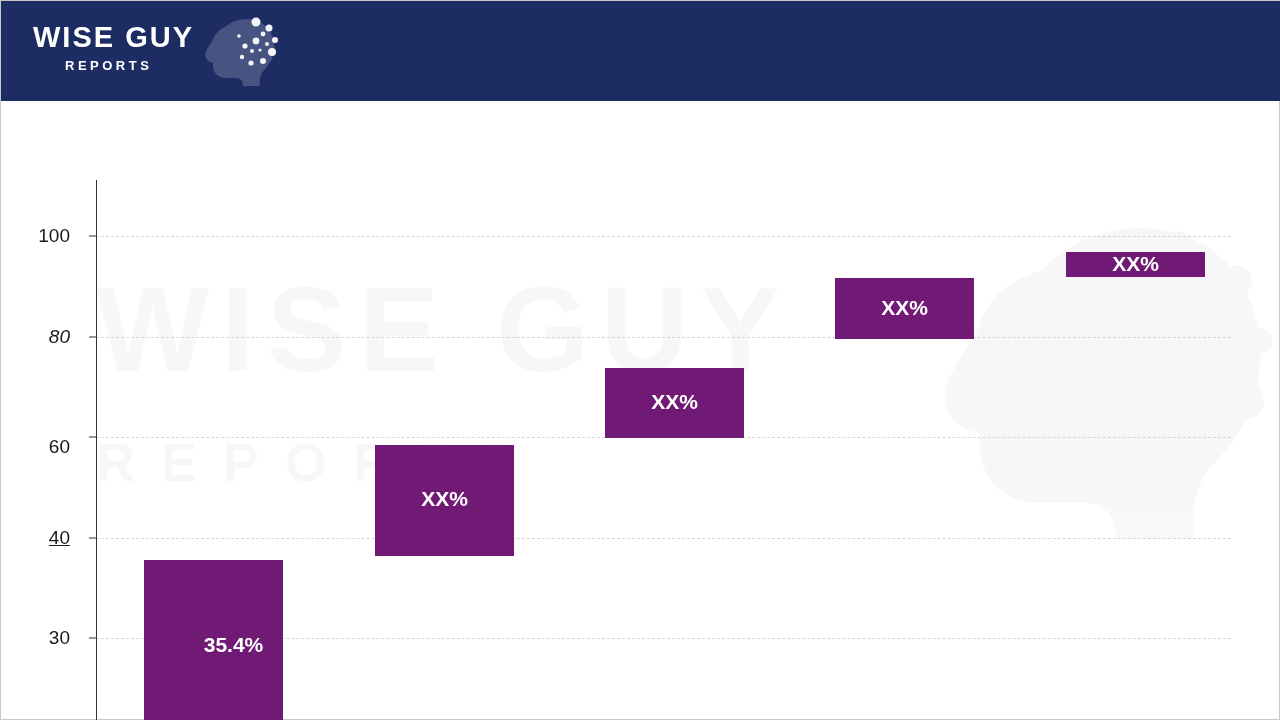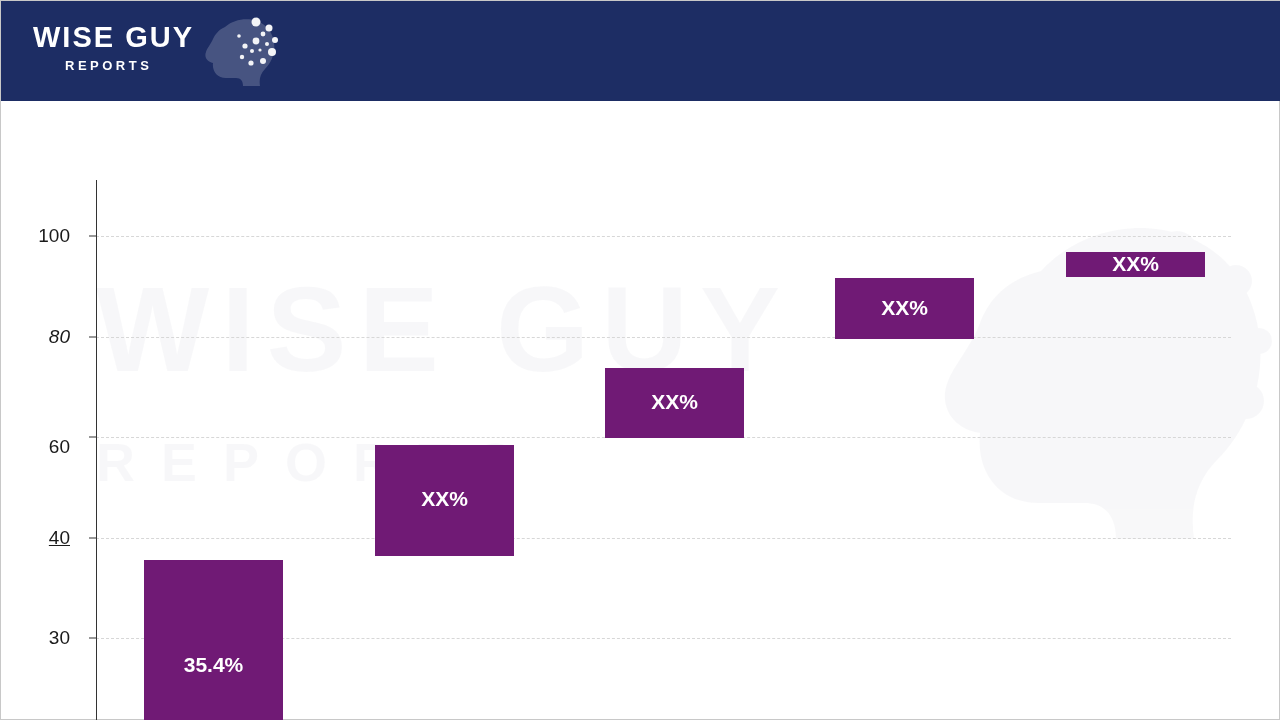--- a/index.html
+++ b/index.html
@@ -196,21 +196,21 @@
       <div class="ytick" style="top:150.6px;font-style:italic;">80</div>
       <div class="ytick" style="top:50px;">100</div>
 
       <div class="ytick-mark" style="top:452.4px;"></div>
       <div class="ytick-mark" style="top:351.8px;"></div>
       <div class="ytick-mark" style="top:251.2px;"></div>
       <div class="ytick-mark" style="top:150.6px;"></div>
       <div class="ytick-mark" style="top:50px;"></div>
 
       <div class="bar" style="left:48px; width:139px; top:374px; height:179px;">
-        <div class="bar-label" style="top:93px;">35.4%</div>
+        <div class="bar-label" style="top:73px;padding-left:20px;">35.4%</div>
       </div>
 
       <div class="bar" style="left:279px; width:139px; top:259px; height:111px;">
         <div class="bar-label" style="top:42px;">XX%</div>
       </div>
 
       <div class="bar" style="left:509px; width:139px; top:182px; height:70px;">
         <div class="bar-label" style="top:22px;">XX%</div>
       </div>
 

